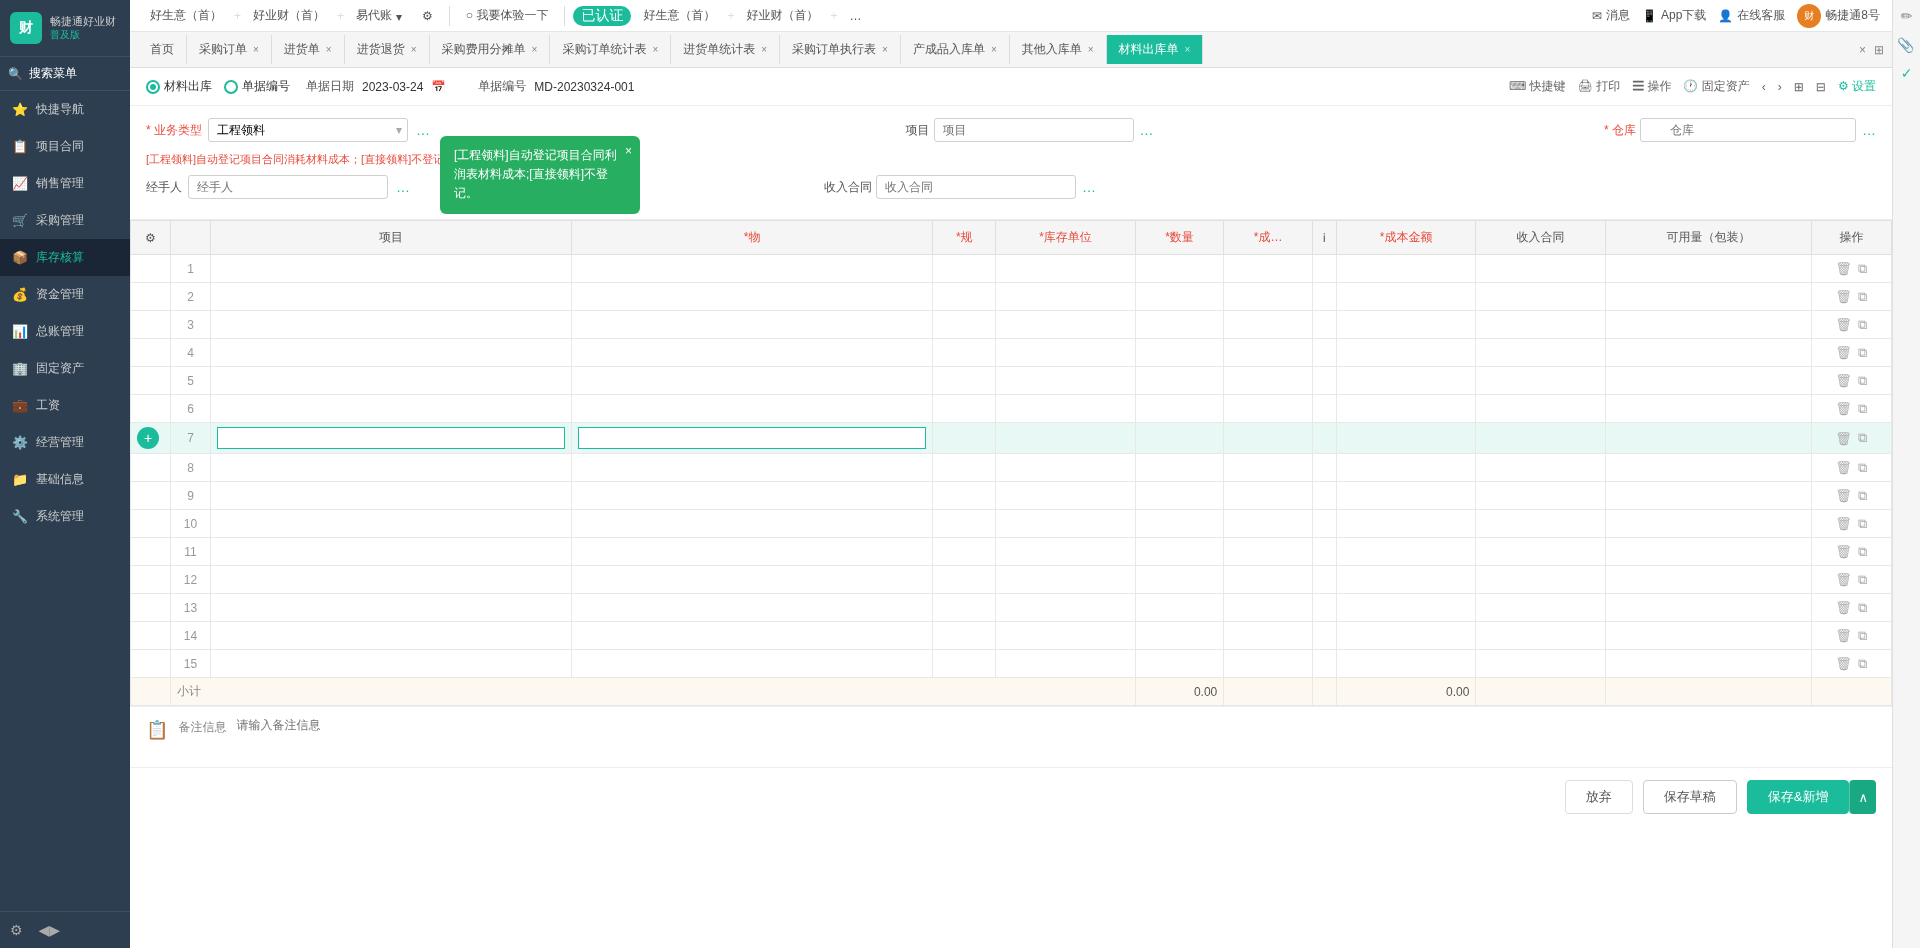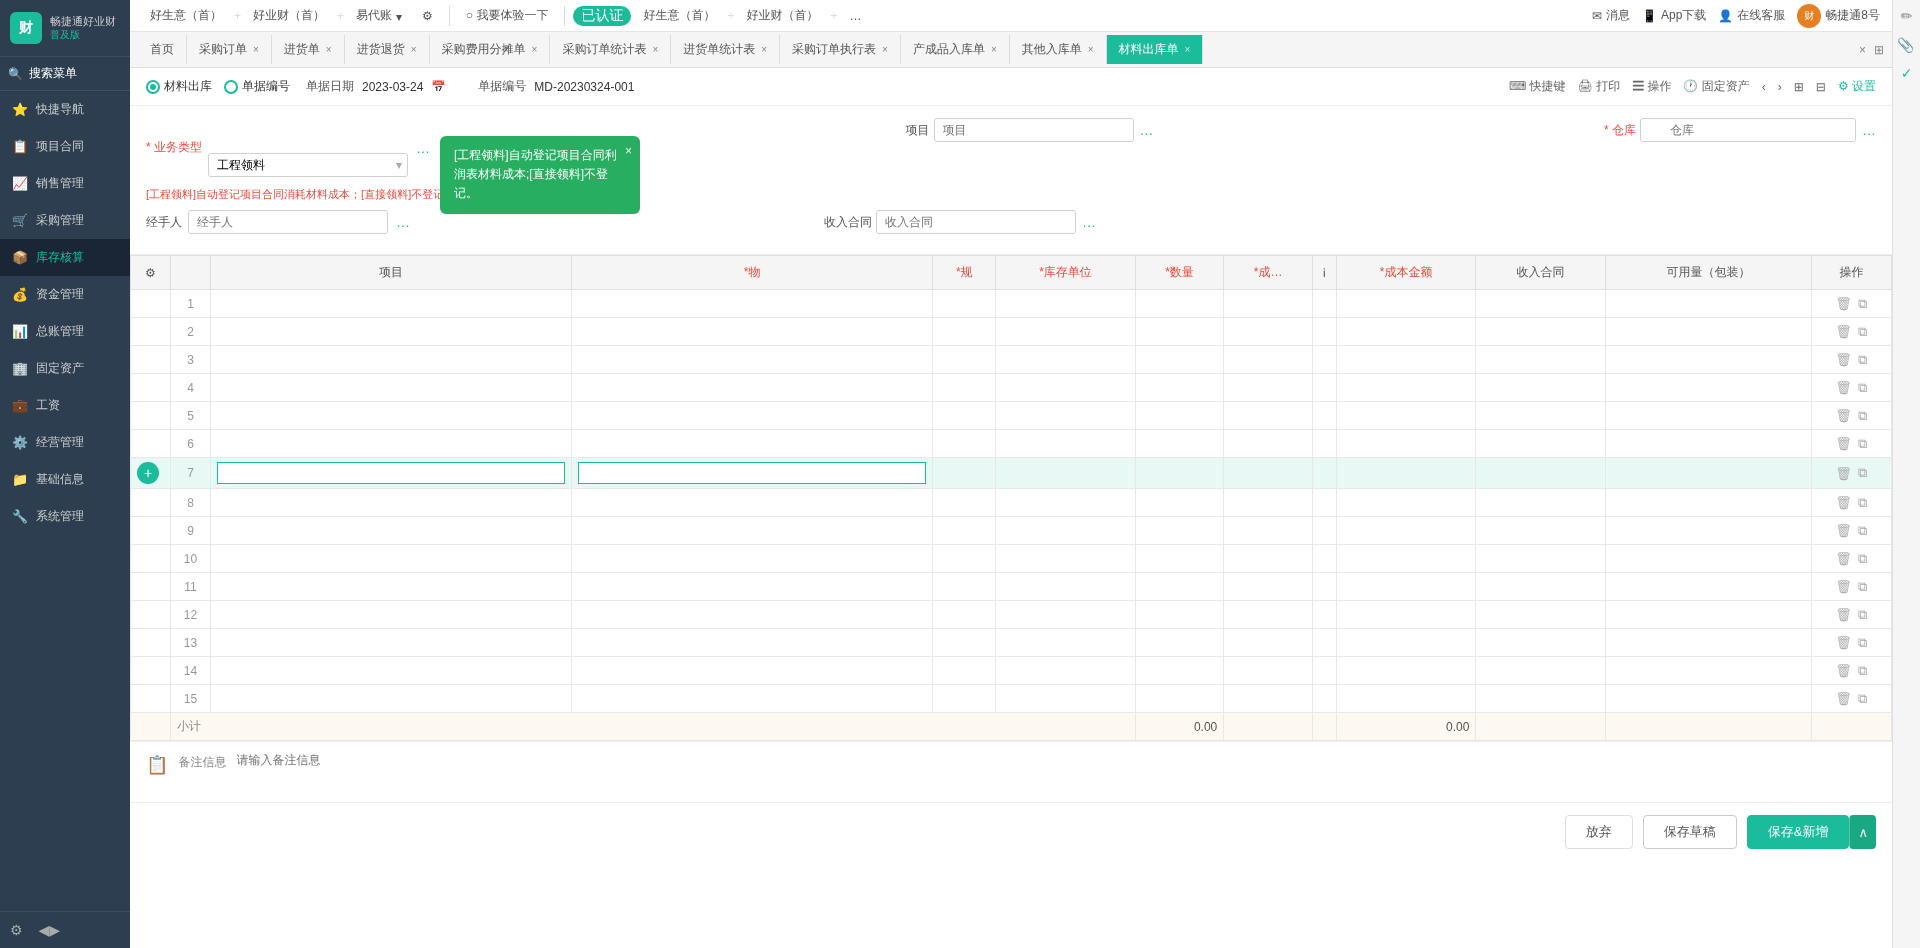--- a/index.html
+++ b/index.html
@@ -57,21 +57,21 @@
     .form-label { color: #555; white-space: nowrap; }
     .form-value { color: #333; font-weight: 500; }
     .form-date-icon { color: #1abc9c; cursor: pointer; }
 
     
     .form-fields { padding: 12px 16px; border-bottom: 1px solid #eee; }
     .fields-row { display: flex; gap: 16px; align-items: flex-start; margin-bottom: 8px; }
     .field-group { display: flex; align-items: center; gap: 6px; }
     .field-input { border: 1px solid #d0d0d0; border-radius: 3px; padding: 4px 8px; font-size: 12px; min-width: 120px; outline: none; }
     .field-select { border: 1px solid #d0d0d0; border-radius: 3px; padding: 4px 24px 4px 8px; font-size: 12px; min-width: 180px; background: white; cursor: pointer; position: relative; }
-    .field-select-wrap { position: relative; display: inline-block; margin-top: 35px; }
+    .field-select-wrap { position: relative; display: inline-block; }
     .field-select-wrap::after { content: '▾'; position: absolute; right: 6px; top: 50%; transform: translateY(-50%); color: #aaa; pointer-events: none; }
     .field-dots { color: #1abc9c; cursor: pointer; font-size: 14px; margin-left: 2px; }
 
     
     .tooltip-popup { position: absolute; background: #27ae60; color: white; border-radius: 6px; padding: 10px 14px; font-size: 12px; width: 200px; z-index: 100; line-height: 1.6; }
     .tooltip-close { position: absolute; top: 6px; right: 8px; cursor: pointer; font-size: 12px; }
 
     
     .table-container { overflow: auto; flex: 1; }
     table { width: 100%; border-collapse: collapse; font-size: 12px; }

